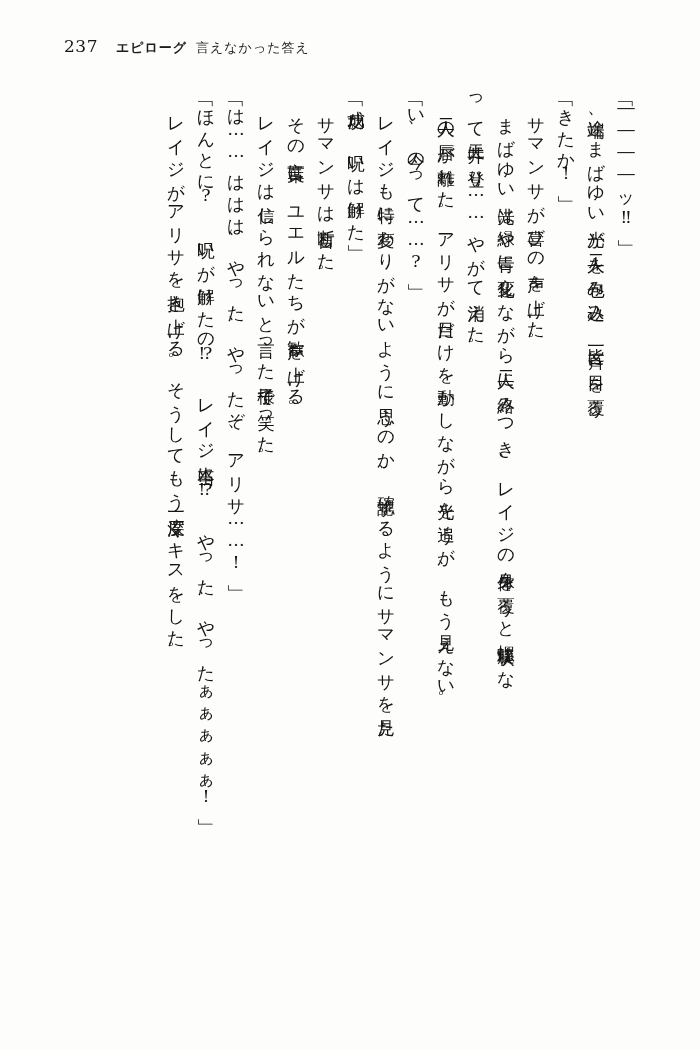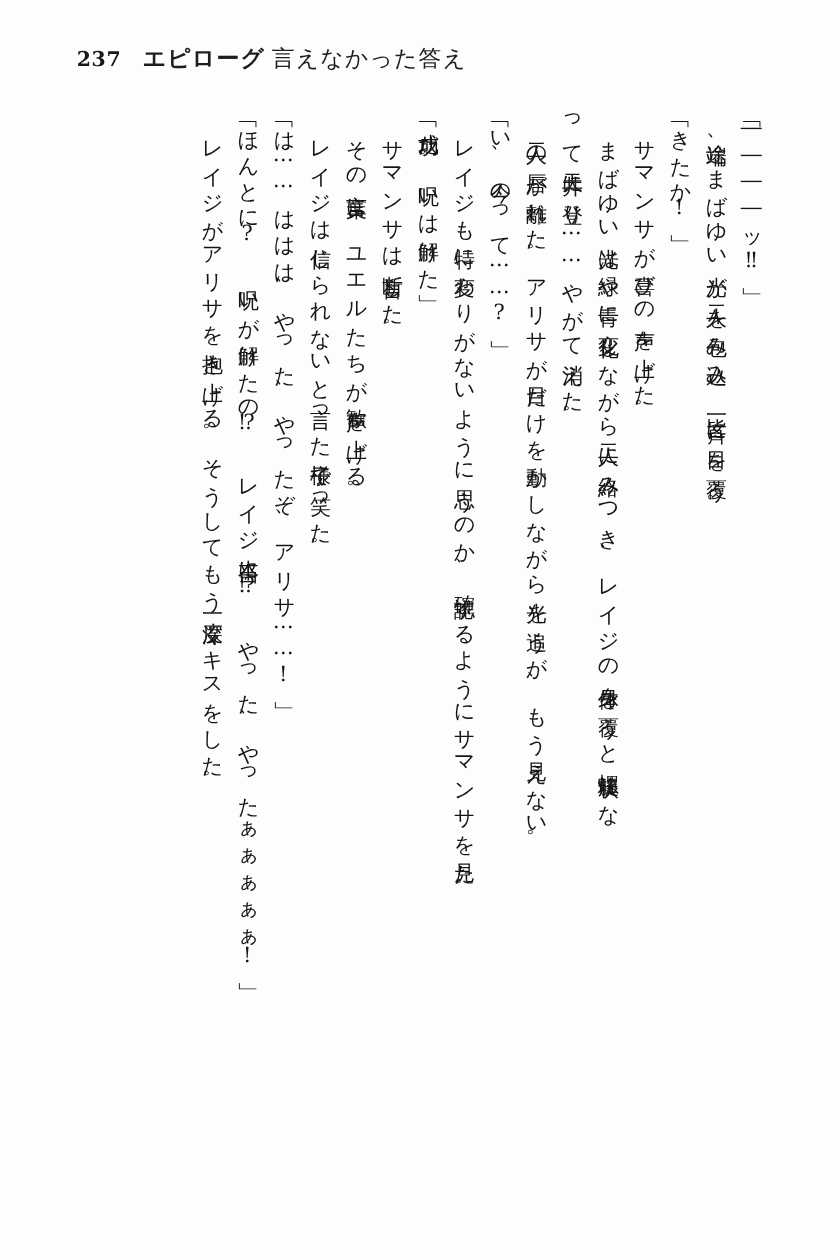--- a/index.html
+++ b/index.html
@@ -27,30 +27,30 @@
     top: 36px;
     left: 64px;
     right: 64px;
     display: flex;
     align-items: baseline;
     gap: 18px;
     border-bottom: none;
   }
   .page-number {
     font-size: 17px;
-    font-weight: bold;
+    font-weight: normal;
     letter-spacing: 0.5px;
     color: #171717;
     font-family: "DejaVu Serif", "Liberation Serif", serif;
   }
   .chapter-title {
-    font-size: 19px;
+    font-size: 13px;
     color: #1d1d1d;
     letter-spacing: 1px;
-    font-family: Liberation Serif, serif;
+    font-family: Liberation Mono, monospace;
   }
   .chapter-title .chap-label {
     font-weight: bold;
   }
   
   .body-area {
     position: absolute;
     top: 86px;
     left: 66px;
     right: 66px;

